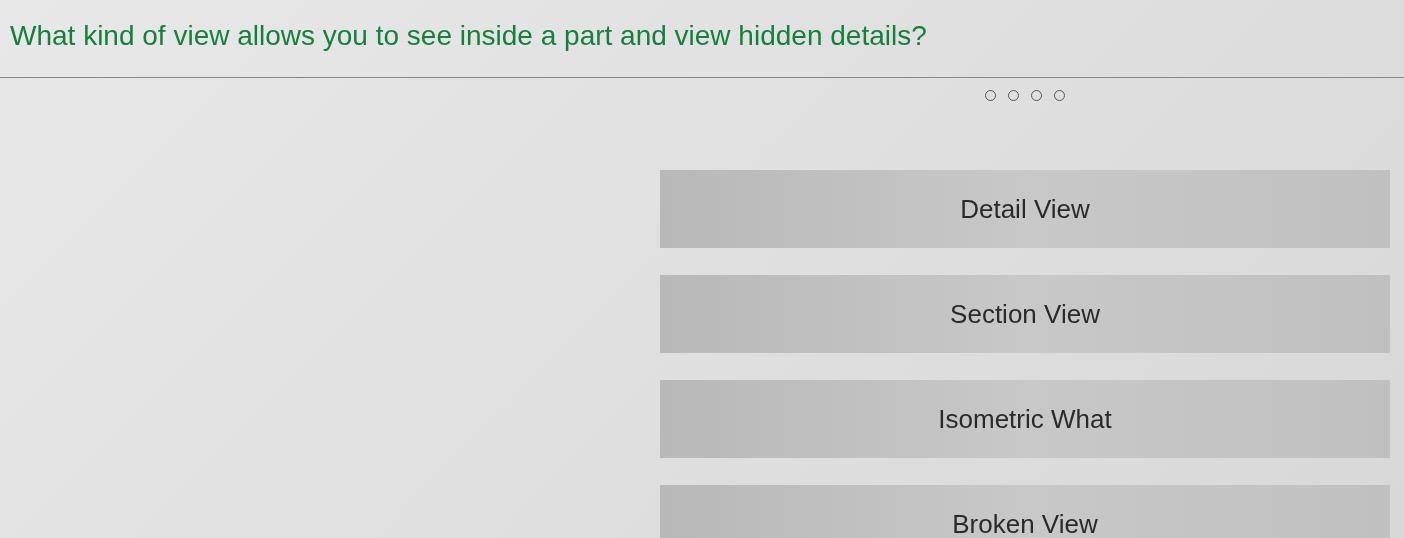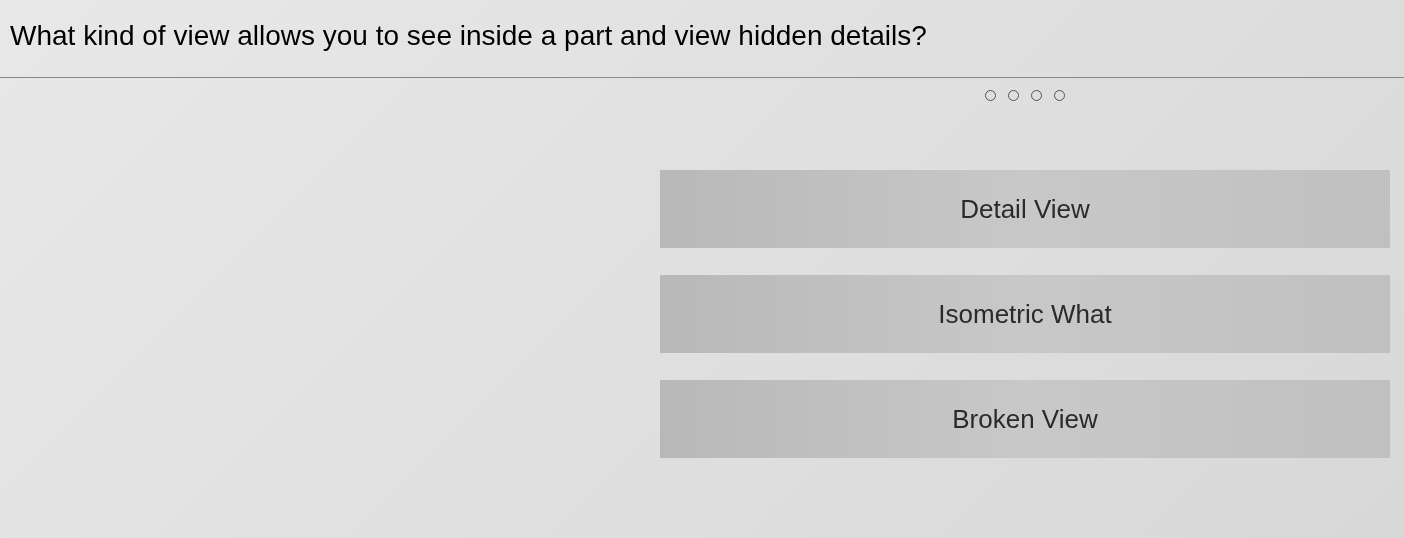--- a/index.html
+++ b/index.html
@@ -13,21 +13,21 @@
       background: linear-gradient(135deg, #e8e8e8 0%, #d8d8d8 100%);
       font-family: -apple-system, BlinkMacSystemFont, "Segoe UI", Arial, sans-serif;
       overflow: hidden;
       position: relative;
     }
     .question-area {
       padding: 20px 10px 25px 10px;
     }
     .question-text {
       font-size: 28px;
-      color: #000000;
+      color: #15803d;
       font-weight: 400;
     }
     .divider {
       width: 100%;
       height: 1px;
       background: #888;
     }
     .progress-dots {
       display: flex;
       justify-content: center;
@@ -77,15 +77,16 @@
 
 <div class="progress-dots">
   <span class="dot"></span>
   <span class="dot"></span>
   <span class="dot"></span>
   <span class="dot"></span>
 </div>
 
 <div class="answers-container">
   <button class="answer-option">Detail View</button>
+  <button class="answer-option">Section View</button>
   <button class="answer-option">Isometric What</button>
   <button class="answer-option">Broken View</button>
 </div>
 
 </body></html>

